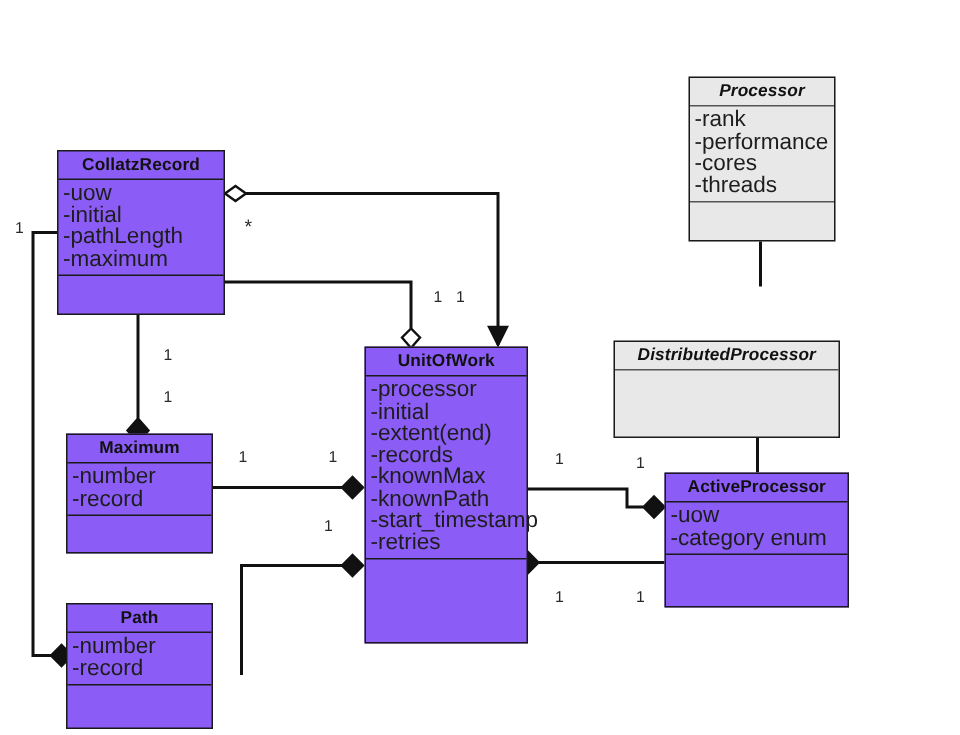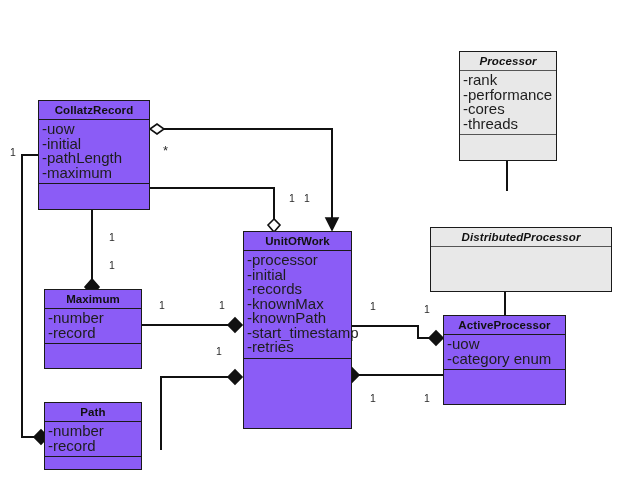--- a/index.html
+++ b/index.html
@@ -146,55 +146,56 @@
           <div class="attr">-pathLength</div>
           <div class="attr">-maximum</div>
         </div>
         <div class="cls-ops"></div>
       </div>
       <div class="uml-class" style="left: 243px; top: 231px; width: 109px; height: 198px;">
         <div class="cls-name">UnitOfWork</div>
         <div class="cls-attrs">
           <div class="attr">-processor</div>
           <div class="attr">-initial</div>
+          <div class="attr">-extent(end)</div>
           <div class="attr">-records</div>
           <div class="attr">-knownMax</div>
           <div class="attr">-knownPath</div>
           <div class="attr">-start_timestamp</div>
           <div class="attr">-retries</div>
         </div>
         <div class="cls-ops"></div>
       </div>
       <div class="uml-class" style="left: 44px; top: 289px; width: 98px; height: 80px;">
         <div class="cls-name">Maximum</div>
         <div class="cls-attrs">
           <div class="attr">-number</div>
           <div class="attr">-record</div>
         </div>
         <div class="cls-ops"></div>
       </div>
-      <div class="uml-class" style="left: 44px; top: 402px; width: 98px; height: 68px;">
+      <div class="uml-class" style="left: 44px; top: 402px; width: 98px; height: 84px;">
         <div class="cls-name">Path</div>
         <div class="cls-attrs">
           <div class="attr">-number</div>
           <div class="attr">-record</div>
         </div>
         <div class="cls-ops"></div>
       </div>
       <div class="uml-class abstract" style="left: 459px; top: 15px; width: 98px; height: 110px;">
         <div class="cls-name">Processor</div>
         <div class="cls-attrs">
           <div class="attr">-rank</div>
           <div class="attr">-performance</div>
           <div class="attr">-cores</div>
           <div class="attr">-threads</div>
         </div>
         <div class="cls-ops"></div>
       </div>
-      <div class="uml-class abstract" style="left: 430px; top: 191px; width: 182px; height: 65px;">
+      <div class="uml-class abstract" style="left: 409px; top: 191px; width: 151px; height: 65px;">
         <div class="cls-name">DistributedProcessor</div>
         <div class="cls-ops"></div>
       </div>
       <div class="uml-class" style="left: 443px; top: 315px; width: 123px; height: 90px;">
         <div class="cls-name">ActiveProcessor</div>
         <div class="cls-attrs">
           <div class="attr">-uow</div>
           <div class="attr">-category enum</div>
         </div>
         <div class="cls-ops"></div>

